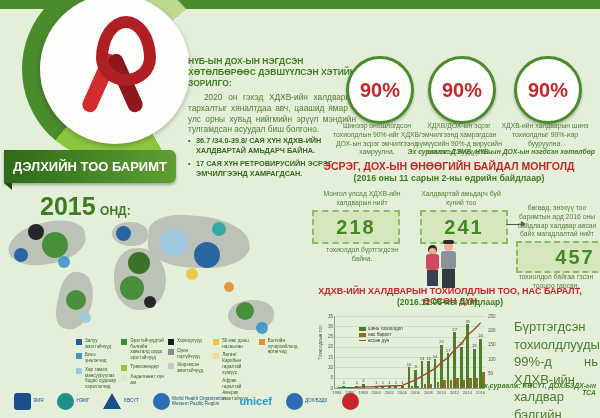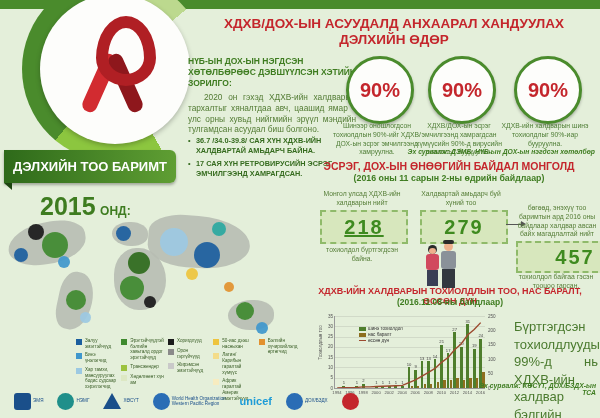--- a/index.html
+++ b/index.html
@@ -85,21 +85,20 @@
 <div class="canvas">
 
   <div class="abs topbar"></div>
 
   <div class="abs swirl-ring"></div>
   <div class="abs swirl-white"></div>
   <div class="abs tail-l ribbon-tail"></div>
   <div class="abs tail-r ribbon-tail"></div>
   <div class="abs ribbon-loop"></div>
 
-  <div class="abs main-title">ХДХВ/ДОХ-ЫН АСУУДАЛД АНХААРАЛ ХАНДУУЛАХ ДЭЛХИЙН ӨДӨР</div>
 
   <div class="abs goals-heading">НҮБ-ЫН ДОХ-ЫН НЭГДСЭН ХӨТӨЛБӨРӨӨС ДЭВШҮҮЛСЭН ХЭТИЙН ЗОРИЛГО:</div>
   <div class="abs goals-para">2020 он гэхэд ХДХВ-ийн халдварын тархалтыг хяналтдаа авч, цаашид ямар ч улс орны хувьд нийгмийн эрүүл мэндийн тулгамдсан асуудал биш болгоно.</div>
   <ul class="abs goals-bullets" id="bullets">
       <li>36.7 /34.0-39.8/ САЯ ХҮН ХДХВ-ИЙН ХАЛДВАРТАЙ АМЬДАРЧ БАЙНА.</li>
       <li>17 САЯ ХҮН РЕТРОВИРУСИЙН ЭСРЭГ ЭМЧИЛГЭЭНД ХАМРАГДСАН.</li>
     </ul>
 
   <div class="abs banner">ДЭЛХИЙН ТОО БАРИМТ</div>
   <div class="abs banner-fold"></div>
@@ -213,25 +212,25 @@
   <div class="abs t-caption" style="left:413px;top:122px;">ХДХВ/ДОХ-ын эсрэг эмчилгээнд хамрагдсан хүмүүсийн 90%-д вирусийн ачааллыг бууруулна.</div>
   <div class="abs t-caption" style="left:499px;top:122px;">ХДХВ-ийн халдварын шинэ тохиолдлыг 90%-иар бууруулна.</div>
   <div class="abs source" style="left:400px;top:148px;width:195px;">Эх сурвалж: ДЭМБ, НҮБ-ын ДОХ-ын нэгдсэн хөтөлбөр</div>
 
   <div class="abs mn-title">ЭСРЭГ, ДОХ-ЫН ӨНӨӨГИЙН БАЙДАЛ МОНГОЛД</div>
   <div class="abs mn-sub">(2016 оны 11 сарын 2-ны өдрийн байдлаар)</div>
 
   <div class="abs stat-label" style="left:312px;top:190px;width:100px;">Монгол улсад ХДХВ-ийн халдварын нийт</div>
   <div class="abs stat-label" style="left:416px;top:190px;width:90px;">Халдвартай амьдарч буй хүний тоо</div>
 
-  <div class="abs stat-box" style="left:320px;top:210px;width:84px;height:30px;text-decoration:underline;">
+  <div class="abs stat-box" style="left:312px;top:210px;width:84px;height:30px;">
       <span>218</span>
     </div>
   <div class="abs stat-box" style="left:420px;top:210px;width:84px;height:30px;">
-      <span>279</span>
+      <span>241</span>
     </div>
 
   <div class="abs stat-caption" style="left:322px;top:246px;width:80px;">тохиолдол бүртгэгдсэн байна.</div>
 
   <div class="abs arrow-line" style="left:506px;top:224px;width:16px;"></div>
   <div class="abs arrow-head" style="left:521px;top:221px;"></div>
 
   <div class="abs stat-caption" style="left:516px;top:204px;width:82px;">бөгөөд, энэхүү тоо баримтын ард 2016 оны байдлаар халдвар авсан байх магадлалтай нийт</div>
   <div class="abs stat-box" style="left:516px;top:241px;width:80px;height:28px;padding-left:17px;">
       <span>457</span>

